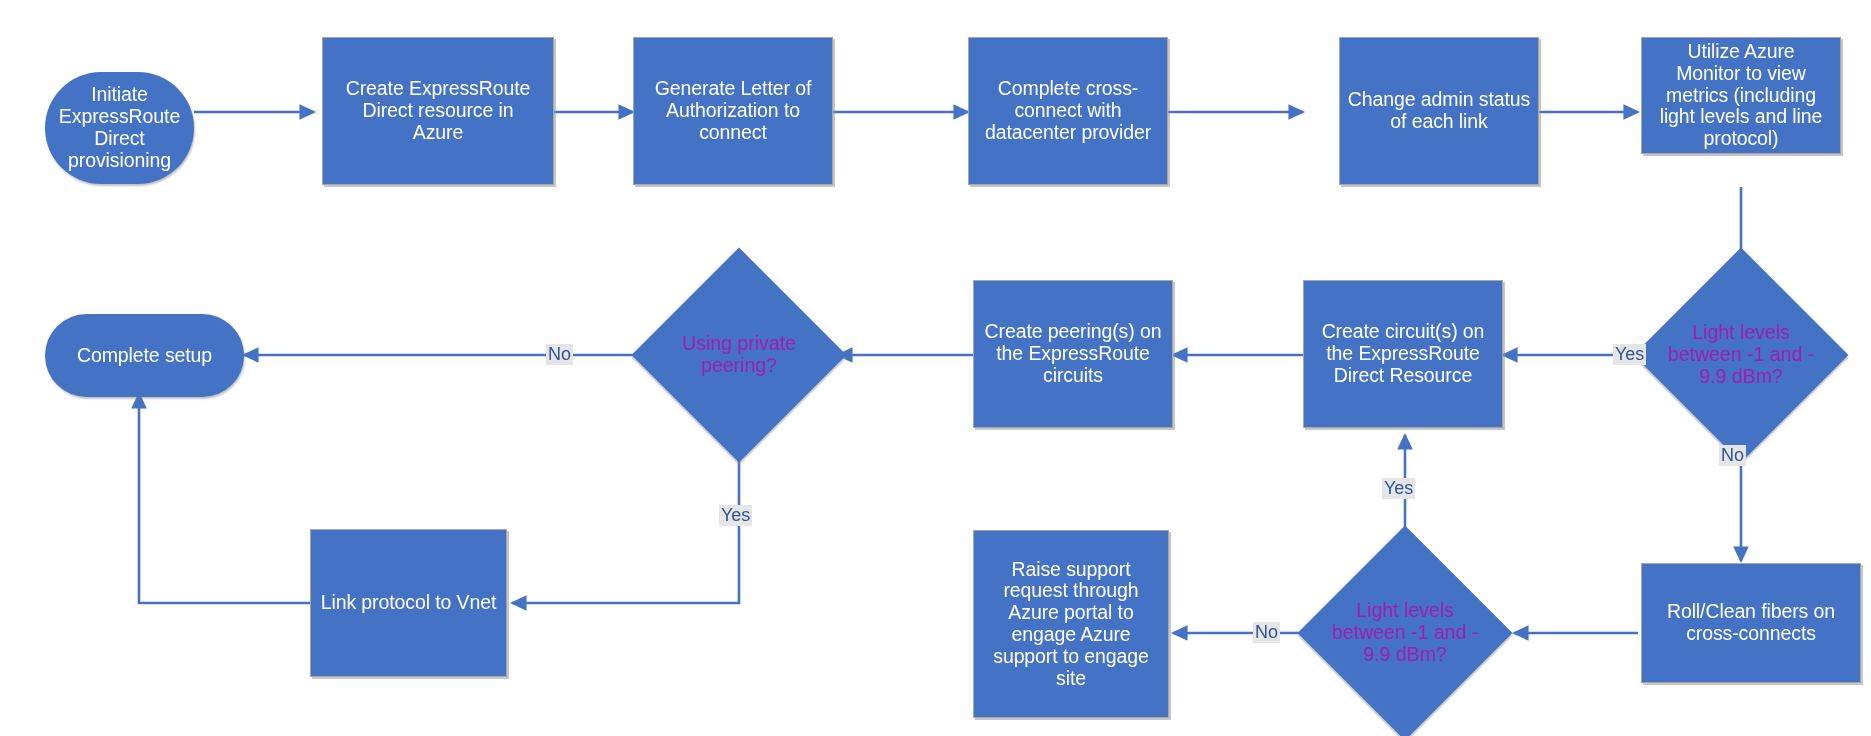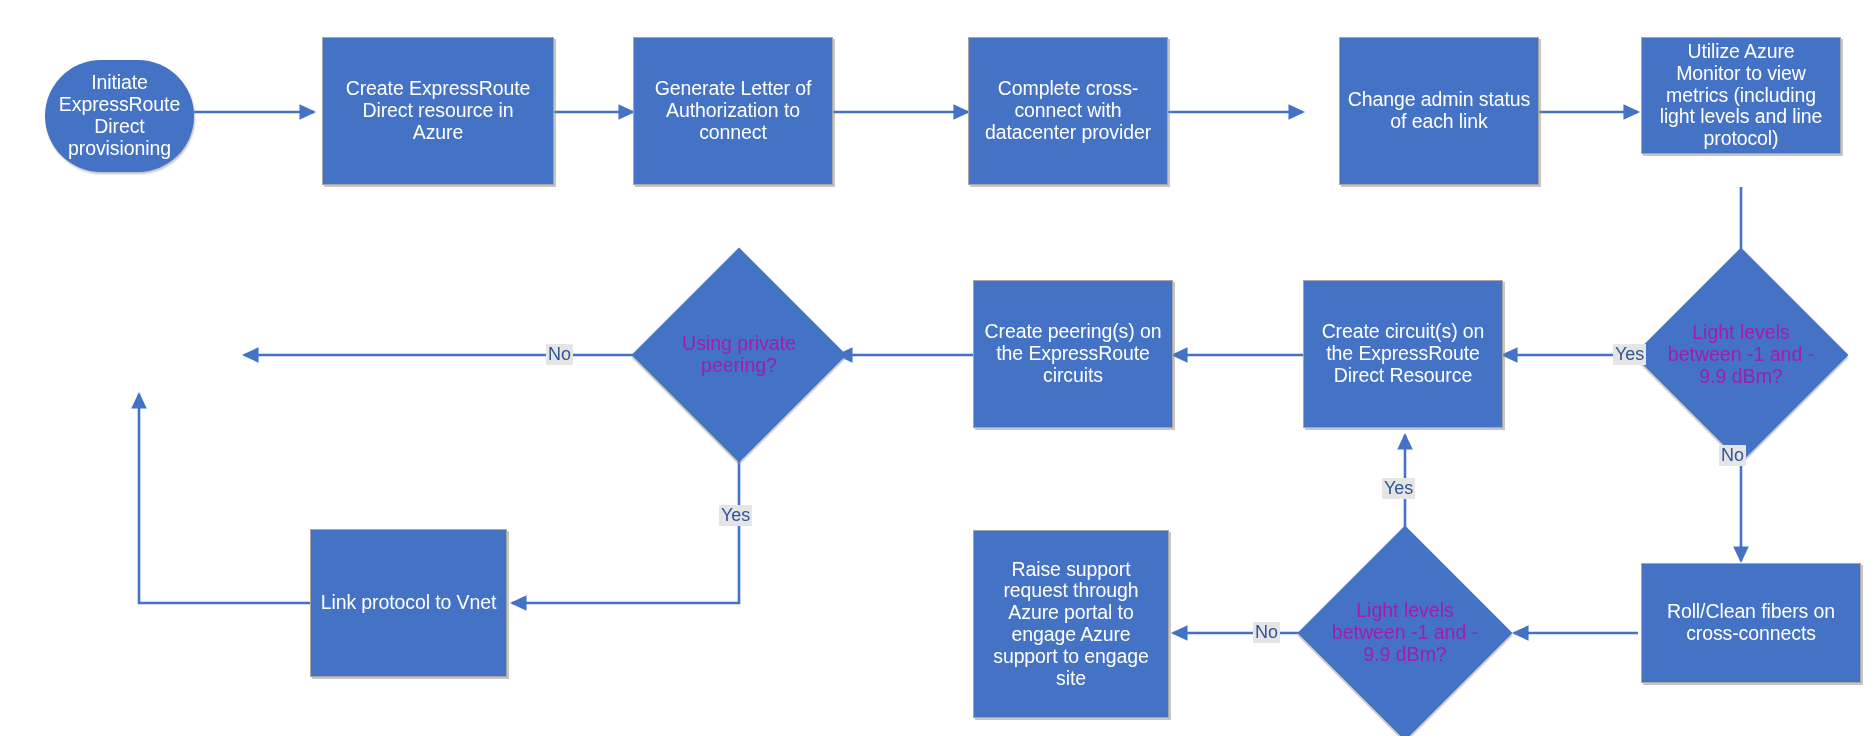--- a/index.html
+++ b/index.html
@@ -126,21 +126,21 @@
       <path d="M1741,434 L1741,561"></path>
 
       <path d="M1638,633 L1514,633"></path>
 
       <path d="M1317,633 L1173,633"></path>
 
       <path d="M1405,561 L1405,435"></path>
     </g>
   </svg>
 
-  <div class="node term" style="left:45px; top:60px; width:149px; height:112px;">
+  <div class="node term" style="left:45px; top:72px; width:149px; height:112px;">
     <span class="label">Initiate<br>ExpressRoute Direct<br>provisioning</span>
   </div>
 
   <div class="node proc" style="left:322px; top:37px; width:232px; height:148px;">
     <span class="label">Create ExpressRoute<br>Direct resource in<br>Azure</span>
   </div>
 
   <div class="node proc" style="left:633px; top:37px; width:200px; height:148px;">
     <span class="label">Generate Letter of<br>Authorization to<br>connect</span>
   </div>
@@ -168,20 +168,23 @@
 
   <div class="node proc" style="left:973px; top:280px; width:200px; height:148px;">
     <span class="label">Create peering(s) on<br>the ExpressRoute<br>circuits</span>
   </div>
 
   <div class="diamond-wrap" style="left:663px; top:279px; width:152px; height:152px;">
     <span class="diamond-shape"></span>
     <span class="label">Using private<br>peering?</span>
   </div>
 
+  <div class="node term" style="left:45px; top:314px; width:199px; height:83px;">
+    <span class="label">Complete setup</span>
+  </div>
 
   <div class="node proc" style="left:310px; top:529px; width:197px; height:148px;">
     <span class="label">Link protocol to Vnet</span>
   </div>
 
   <div class="node proc" style="left:1641px; top:563px; width:220px; height:120px;">
     <span class="label">Roll/Clean fibers on<br>cross-connects</span>
   </div>
 
   <div class="diamond-wrap" style="left:1329px; top:557px; width:152px; height:152px;">

